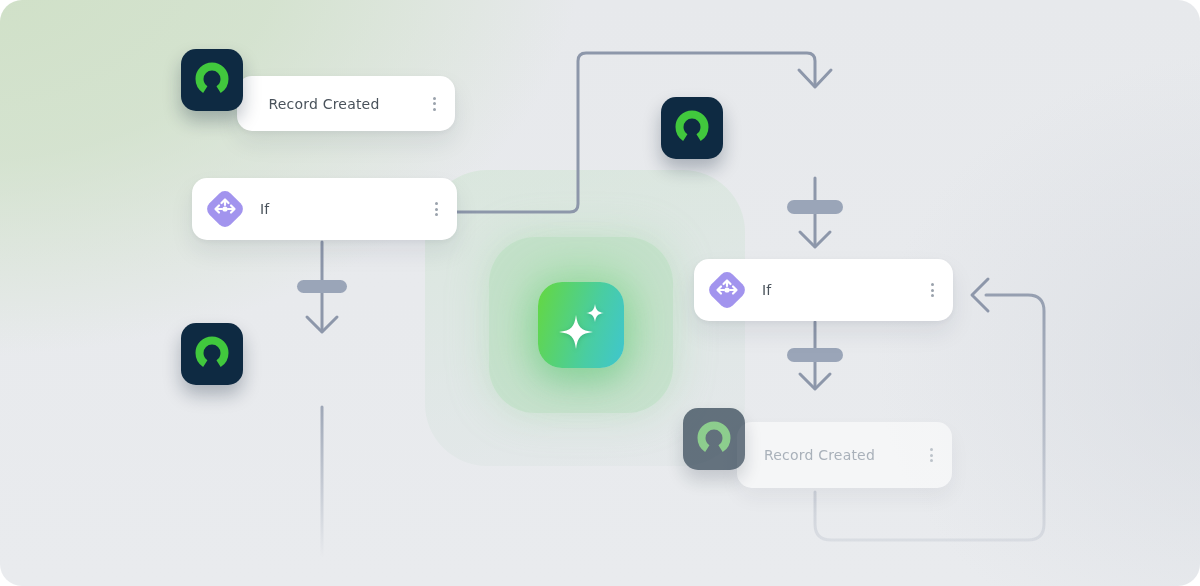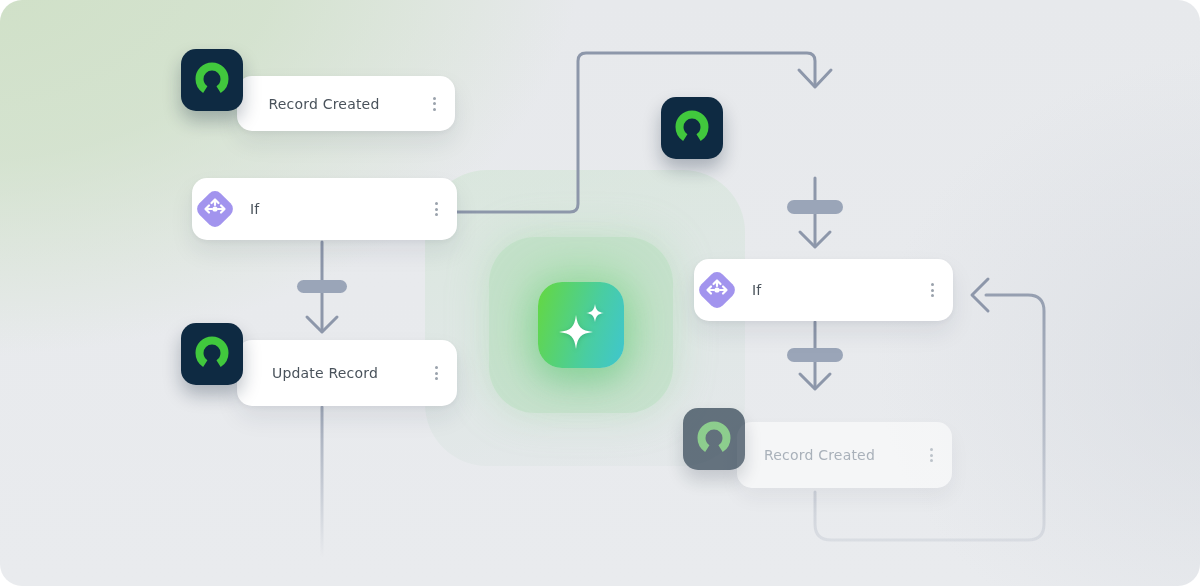--- a/index.html
+++ b/index.html
@@ -44,21 +44,21 @@
   .card {
     position:absolute; background:var(--card-bg,#ffffff); border-radius:15px;
     box-shadow:0 12px 24px rgba(30,40,60,0.08), 0 2px 5px rgba(30,40,60,0.05);
     display:flex; align-items:center;
   }
   .card-center { justify-content:center; }
   .label {
     font-size:14px; font-weight:500; letter-spacing:0.2px;
     color:var(--node-text,#49525b); white-space:nowrap;
   }
-  .card-if { gap:12px; justify-content:flex-start; }
+  .card-if { padding-left:10px; gap:12px; justify-content:flex-start; }
 
   .kebab { position:absolute; right:14px; top:50%; transform:translateY(-50%);
     width:14px; height:20px; display:flex; flex-direction:column; align-items:center; justify-content:center; gap:2.5px; cursor:pointer; }
   .kebab i { width:3px; height:3px; border-radius:50%; background:var(--kebab,#9aa2ac); }
 
   .app-tile {
     position:absolute; width:62px; height:62px; border-radius:15px;
     background:var(--record-icon-bg,#0e2a42);
     box-shadow:0 10px 18px rgba(10,30,50,0.28);
     display:flex; align-items:center; justify-content:center;
@@ -145,28 +145,20 @@
       </svg>
     </span>
     <span class="label">If</span>
     <span class="kebab">
         <i></i>
         <i></i>
         <i></i>
       </span>
   </div>
 
-  <div class="card card-center" style="left:237px;top:340px;width:220px;height:66px;padding:0 56px 0 12px;">
-    <span class="label">Update Record</span>
-    <span class="kebab">
-        <i></i>
-        <i></i>
-        <i></i>
-      </span>
-  </div>
   <div class="app-tile" style="left:181px;top:323px;">
     <svg width="62" height="62" viewBox="0 0 62 62">
       <circle class="ring" cx="31" cy="30" r="12.5" stroke-dasharray="12.6 14 51.9 0"></circle>
     </svg>
   </div>
 
   <div class="app-tile" style="left:661px;top:97px;">
     <svg width="62" height="62" viewBox="0 0 62 62">
       <circle class="ring" cx="31" cy="30" r="12.5" stroke-dasharray="12.6 14 51.9 0"></circle>
     </svg>

